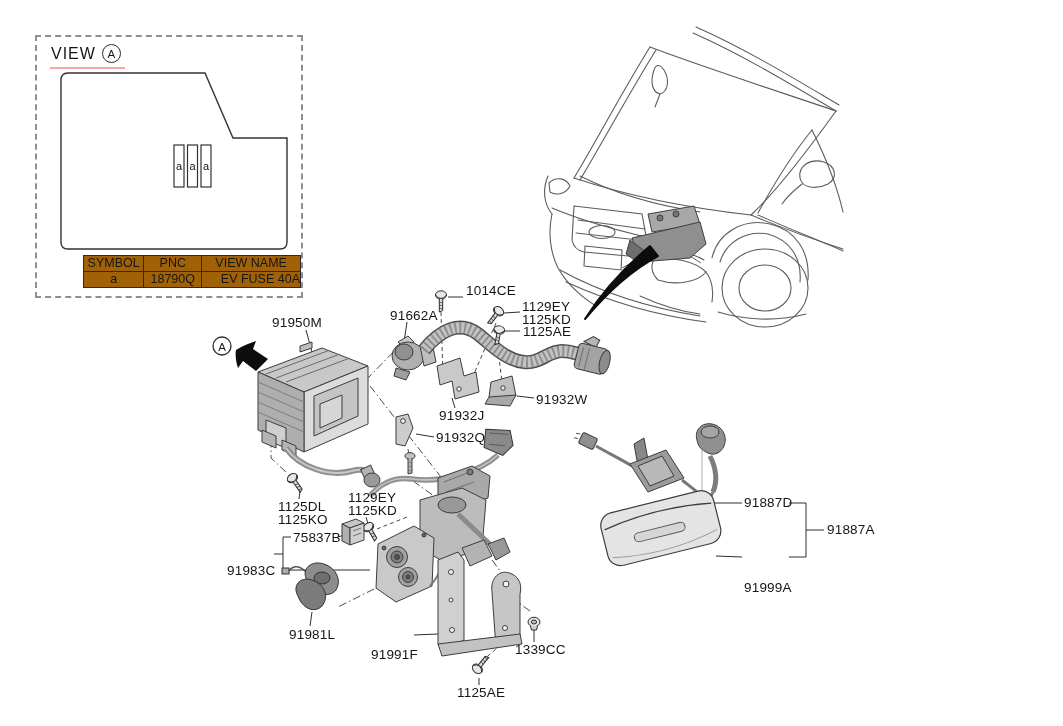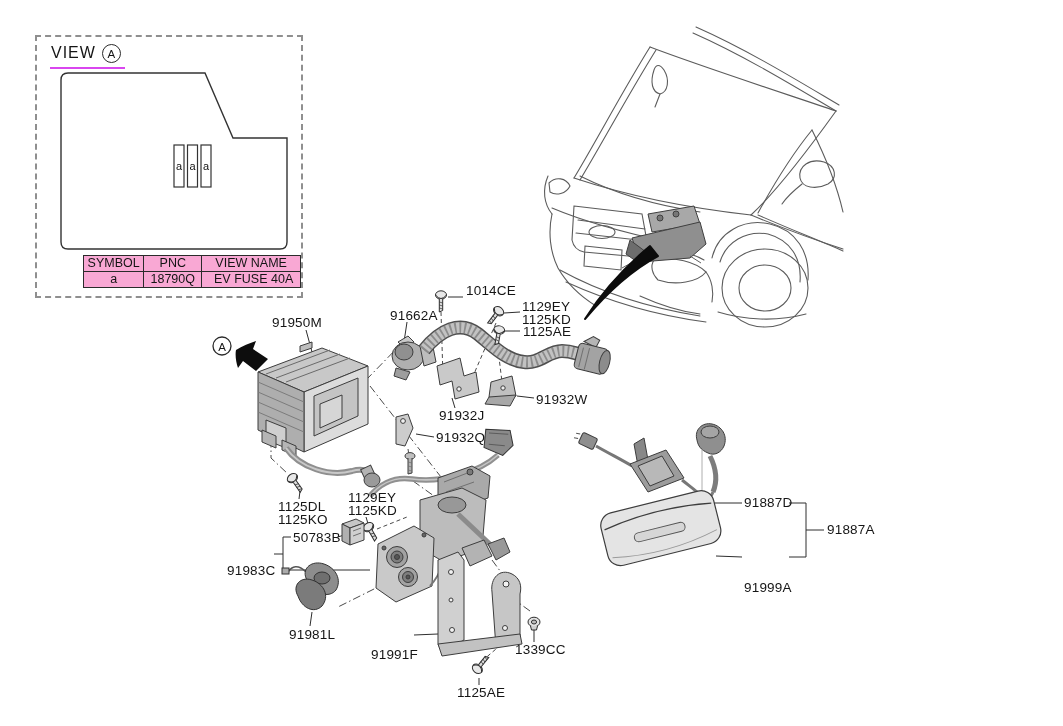--- a/index.html
+++ b/index.html
@@ -4,27 +4,27 @@
 <style>
   html,body{margin:0;padding:0;background:#fff;}
   .page{position:relative;width:1063px;height:726px;background:#ffffff;overflow:hidden;
         font-family:"Liberation Sans",sans-serif;color:#151515;}
   .diagram-svg{position:absolute;left:0;top:0;z-index:1;}
   .co{position:absolute;z-index:3;font-size:13.5px;line-height:1;white-space:nowrap;
       letter-spacing:.2px;color:#151515;}
   
   .inset{position:absolute;left:35px;top:35px;width:268px;height:263px;z-index:2;
          border:2px dashed #8f8f8f;box-sizing:border-box;background:#fff;}
-  .inset-title{position:absolute;left:13px;top:7px;display:flex;gap:6px;
-               border-bottom:2px solid #d946ef;padding:0 4px 4px 1px;}
+  .inset-title{position:absolute;left:13px;top:7px;display:flex;align-items:center;gap:6px;
+               border-bottom:2px solid #fca5a5;padding:0 4px 4px 1px;}
   .inset-title .vt{font-size:16px;letter-spacing:1px;}
   .circ-a{display:flex;align-items:center;justify-content:center;width:17px;height:17px;
           border:1.4px solid #2b2b2b;border-radius:50%;font-size:11.5px;}
   .inset-svg{position:absolute;left:0;top:0;}
-  table.spec{position:absolute;left:14px;top:218px;border-collapse:collapse;z-index:4;background:#f9a8d4;margin-left:32px;}
+  table.spec{position:absolute;left:14px;top:218px;border-collapse:collapse;z-index:4;background:#a16207;margin-left:32px;}
   table.spec th,table.spec td{border:1.2px solid #2b2b2b;font-weight:normal;font-size:12.5px;
        padding:0;text-align:center;height:15px;line-height:15px;}
   .c1{width:62px;} .c2{width:61px;} .c3{width:113px;}
 </style>
 </head>
 <body>
 
 <div class="page">
 
 <svg class="diagram-svg" width="1063" height="726" viewBox="0 0 1063 726">
@@ -338,40 +338,40 @@
         </colgroup>
     <tbody>
           <tr>
       <th>SYMBOL</th>
       <th>PNC</th>
       <th>VIEW NAME</th>
     </tr>
     <tr>
       <td>a</td>
       <td>18790Q</td>
-      <td style="text-align:center;padding-left:5px;">EV FUSE 40A</td>
+      <td style="text-align:right;padding-left:5px;">EV FUSE 40A</td>
     </tr>
   </tbody>
       </table>
 </div>
 
 <div class="co" style="left:272px;top:316px">91950M</div>
 <div class="co" style="left:390px;top:309px">91662A</div>
 <div class="co" style="left:466px;top:284px">1014CE</div>
 <div class="co" style="left:522px;top:300px">1129EY</div>
 <div class="co" style="left:522px;top:313px">1125KD</div>
 <div class="co" style="left:523px;top:325px">1125AE</div>
 <div class="co" style="left:536px;top:393px">91932W</div>
 <div class="co" style="left:439px;top:409px">91932J</div>
 <div class="co" style="left:436px;top:431px">91932Q</div>
 <div class="co" style="left:278px;top:500px">1125DL</div>
 <div class="co" style="left:278px;top:513px">1125KO</div>
 <div class="co" style="left:348px;top:491px">1129EY</div>
 <div class="co" style="left:348px;top:504px">1125KD</div>
-<div class="co" style="left:293px;top:531px">50783B</div>
+<div class="co" style="left:293px;top:531px">75837B</div>
 <div class="co" style="left:227px;top:564px">91983C</div>
 <div class="co" style="left:289px;top:628px">91981L</div>
 <div class="co" style="left:371px;top:648px">91991F</div>
 <div class="co" style="left:515px;top:643px">1339CC</div>
 <div class="co" style="left:457px;top:686px">1125AE</div>
 <div class="co" style="left:744px;top:496px">91887D</div>
 <div class="co" style="left:827px;top:523px">91887A</div>
 <div class="co" style="left:744px;top:581px">91999A</div>
 
 </div>

